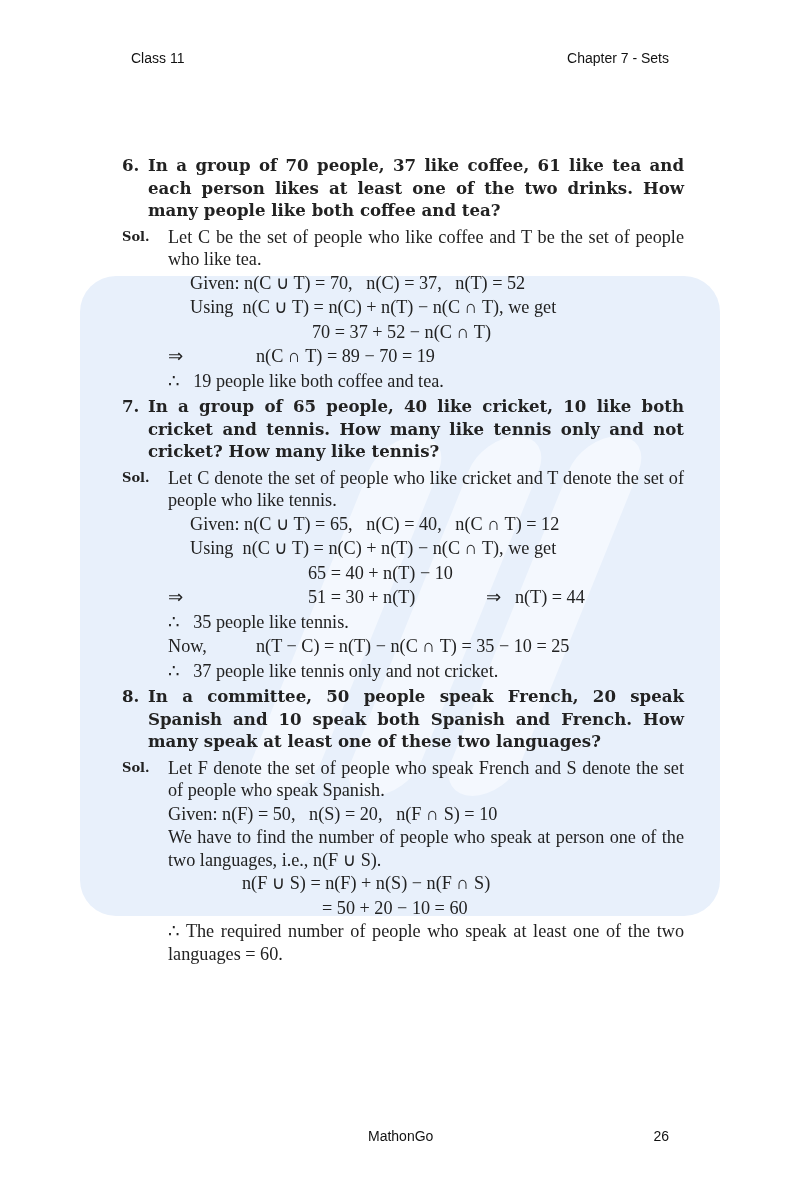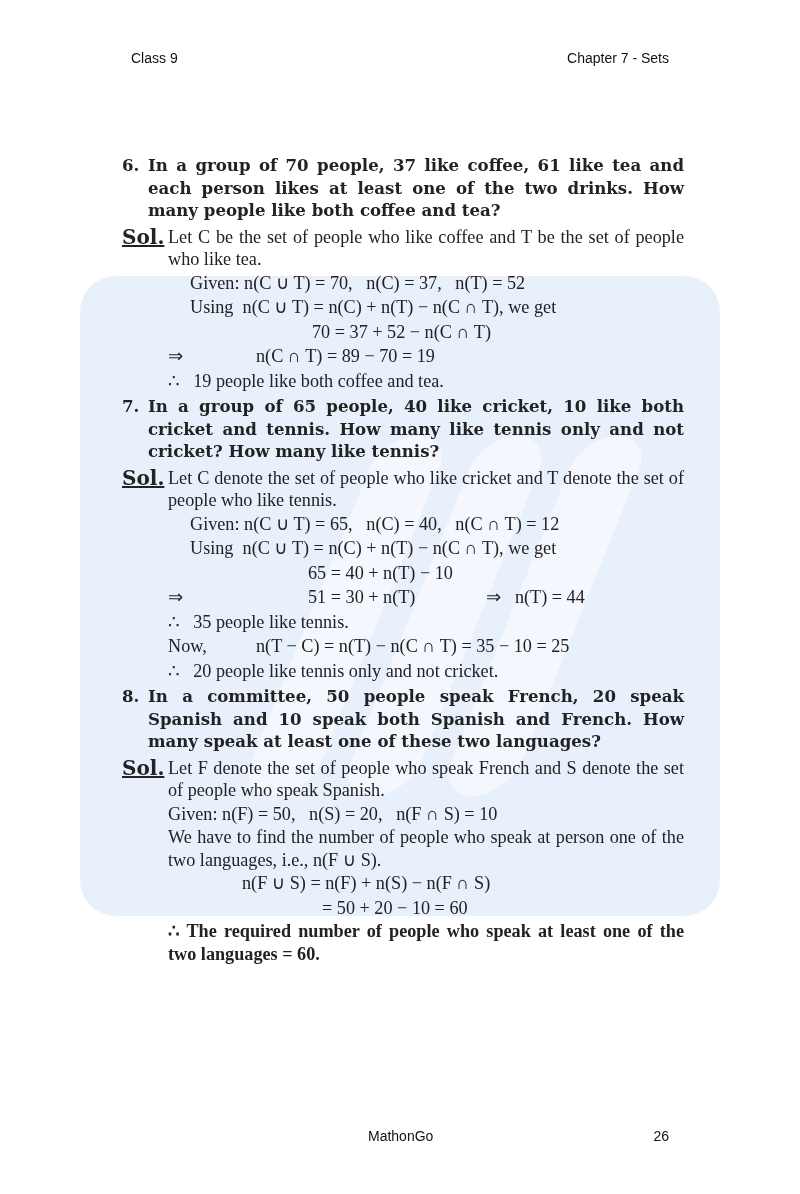--- a/index.html
+++ b/index.html
@@ -27,29 +27,29 @@
   }
 
   .content {
     position: absolute; left: 122px; top: 154px; width: 562px; z-index: 1;
     font-family: "Liberation Serif", serif; font-size: 18.2px; line-height: 22.5px;
   }
   .q { display: flex; font-weight: bold; font-family: "DejaVu Serif", serif; font-size: 16.6px; line-height: 22.5px; margin-top: 2px; text-align: justify; }
   .q .num { width: 26px; flex: none; }
   .q .txt { flex: 1; text-align: justify; text-align-last: left; }
   .sol { display: flex; margin-top: 4px; }
-  .sol .lbl { width: 46px; flex: none; font-weight: bold; font-family: "DejaVu Serif", serif; font-size: 20px; text-decoration: underline; }
+  .sol .lbl { width: 46px; flex: none; font-weight: bold; font-family: "DejaVu Serif", serif; font-size: 13px; }
   .sol .body { flex: 1; text-align: justify; }
   .mline { position: relative; height: 24.5px; line-height: 24.5px; white-space: pre; }
   .mline span { position: absolute; top: 0; }
 </style>
 </head>
 <body>
 
-<div class="hdr hdr-left">Class 9</div>
+<div class="hdr hdr-left">Class 11</div>
 <div class="hdr hdr-right">Chapter 7 - Sets</div>
 
 <div class="watermark">
   <div class="wm-stroke" style="left:230px; top:160px;"></div>
   <div class="wm-stroke" style="left:330px; top:160px;"></div>
   <div class="wm-stroke" style="left:430px; top:160px;"></div>
 </div>
 
 <div class="content">
 
@@ -74,31 +74,31 @@
   <div class="sol">
     <span class="lbl">Sol.</span>
     <span class="body">Let C denote the set of people who like cricket and T denote the set of people who like tennis.</span>
   </div>
   <div class="mline"><span style="left:68px">Given: n(C ∪ T) = 65,   n(C) = 40,   n(C ∩ T) = 12</span></div>
   <div class="mline"><span style="left:68px">Using  n(C ∪ T) = n(C) + n(T) − n(C ∩ T), we get</span></div>
   <div class="mline"><span style="left:186px">65 = 40 + n(T) − 10</span></div>
   <div class="mline"><span style="left:46px">⇒</span><span style="left:186px">51 = 30 + n(T)</span><span style="left:364px">⇒   n(T) = 44</span></div>
   <div class="mline"><span style="left:46px">∴   35 people like tennis.</span></div>
   <div class="mline"><span style="left:46px">Now,</span><span style="left:134px">n(T − C) = n(T) − n(C ∩ T) = 35 − 10 = 25</span></div>
-  <div class="mline"><span style="left:46px">∴   20 people like tennis only and not cricket.</span></div>
+  <div class="mline"><span style="left:46px">∴   37 people like tennis only and not cricket.</span></div>
 
   <div class="q">
     <span class="num">8.</span>
     <span class="txt">In a committee, 50 people speak French, 20 speak Spanish and 10 speak both Spanish and French. How many speak at least one of these two languages?</span>
   </div>
   <div class="sol">
     <span class="lbl">Sol.</span>
     <span class="body">Let F denote the set of people who speak French and S denote the set of people who speak Spanish.</span>
   </div>
   <div class="mline"><span style="left:46px">Given: n(F) = 50,   n(S) = 20,   n(F ∩ S) = 10</span></div>
   <div style="padding-left:46px; text-align:justify; line-height:22.5px;">We have to find the number of people who speak at person one of the two languages, i.e., n(F ∪ S).</div>
   <div class="mline"><span style="left:120px">n(F ∪ S) = n(F) + n(S) − n(F ∩ S)</span></div>
   <div class="mline"><span style="left:200px">= 50 + 20 − 10 = 60</span></div>
-  <div style="padding-left:46px; text-align:justify; line-height:22.5px;font-weight:bold;">∴   The required number of people who speak at least one of the two languages = 60.</div>
+  <div style="padding-left:46px; text-align:justify; line-height:22.5px;">∴   The required number of people who speak at least one of the two languages = 60.</div>
 </div>
 
 <div class="ftr ftr-center">MathonGo</div>
 <div class="ftr ftr-right">26</div>
 
 </body></html>

